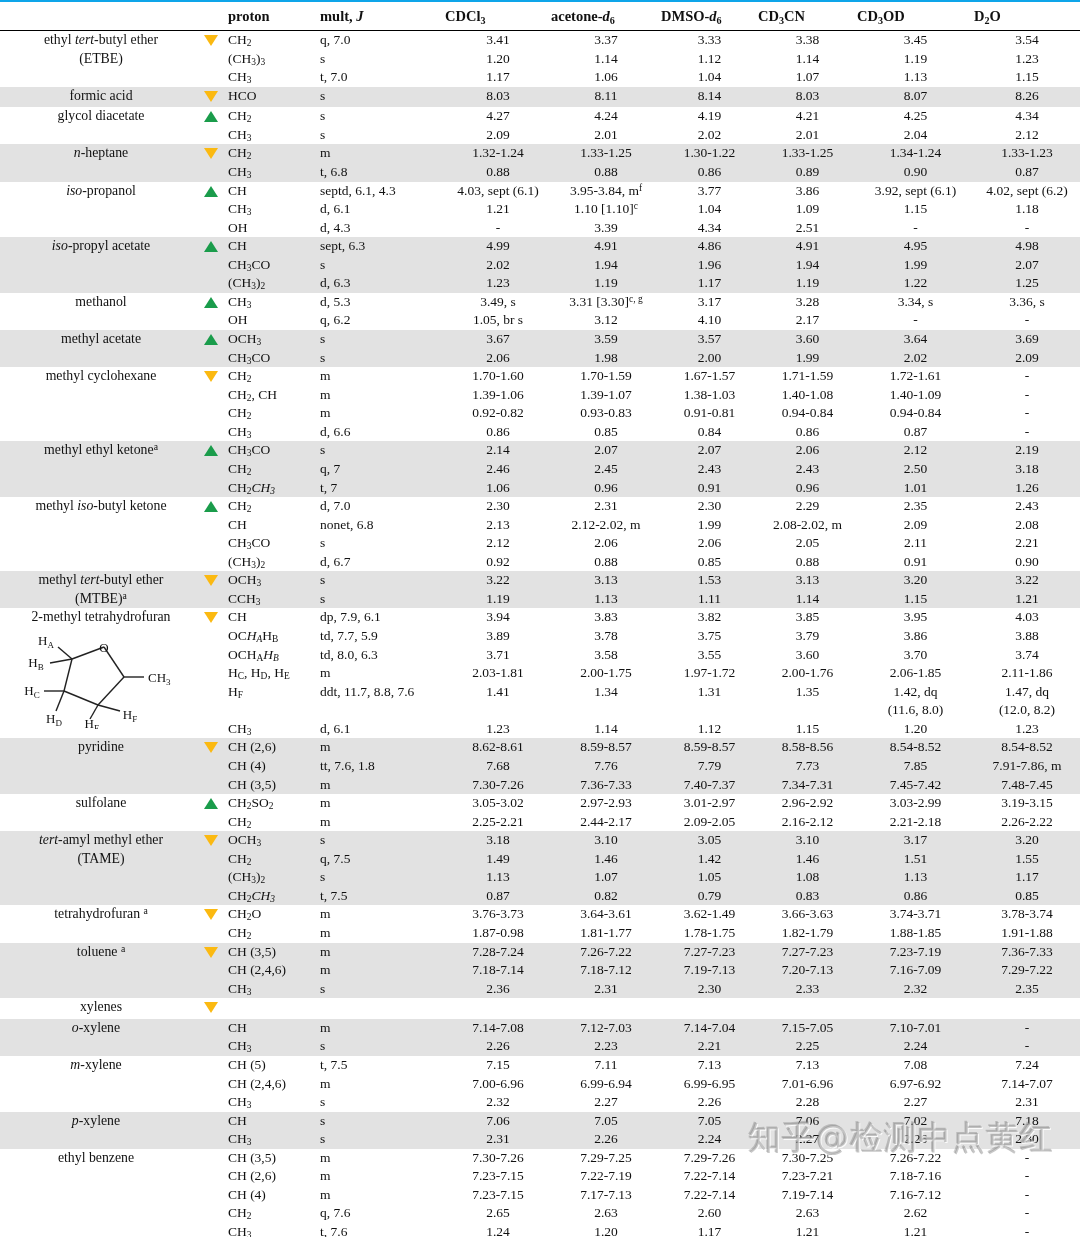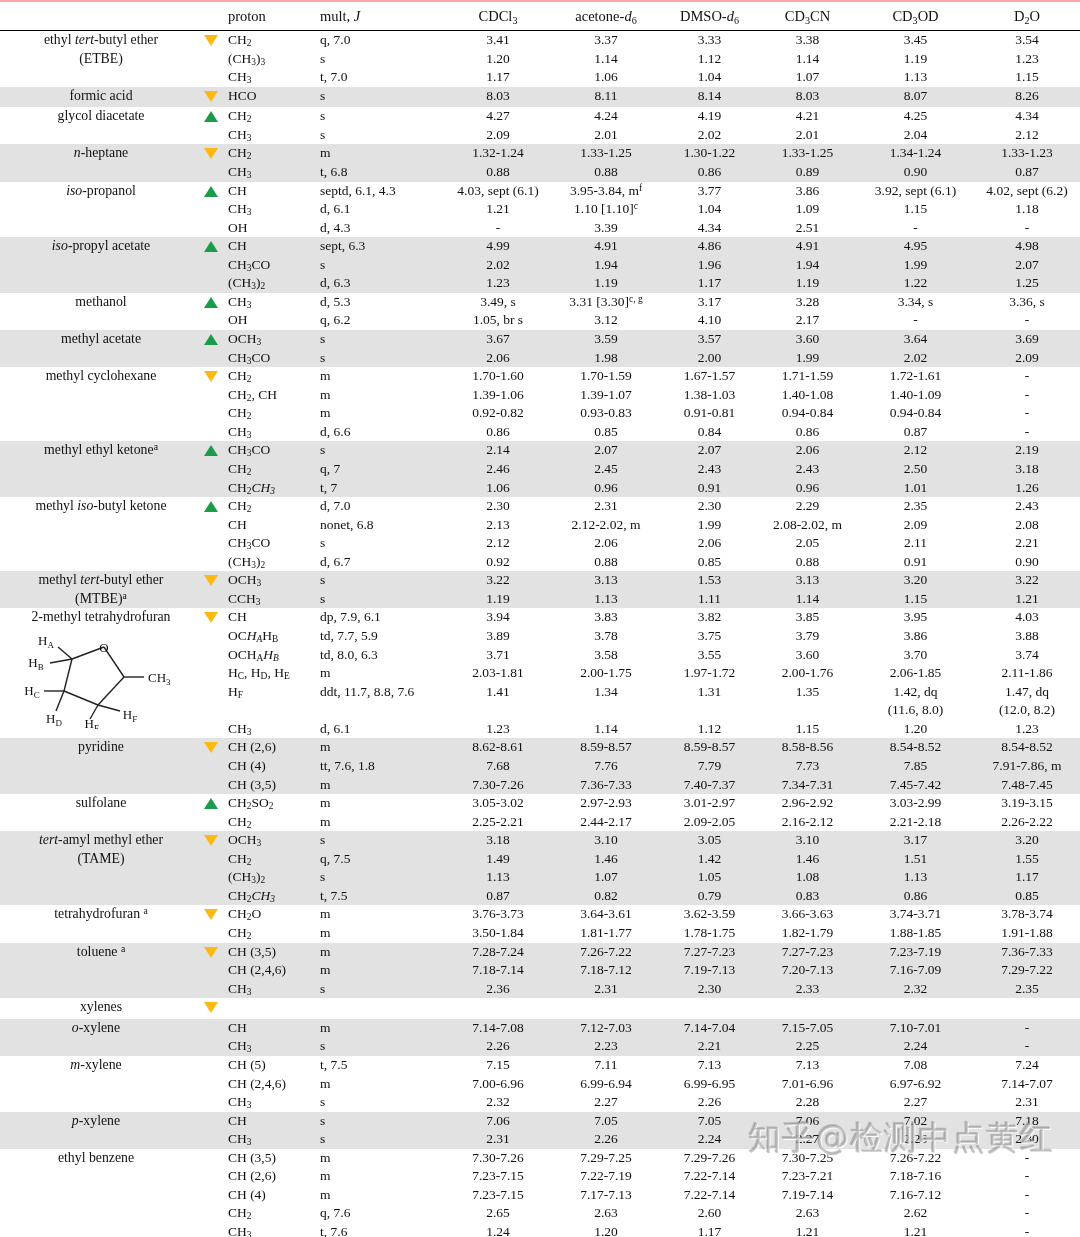--- a/index.html
+++ b/index.html
@@ -6,25 +6,25 @@
   .page {
     position:relative; width:1080px; height:1237px; overflow:hidden;
     font-family:"Liberation Serif","DejaVu Serif",serif;
     color:#111; background:#fff;
   }
   table.nmr { border-collapse:collapse; table-layout:fixed; width:1080px; }
   col.c-name{width:194px} col.c-ind{width:34px} col.c-proton{width:92px}
   col.c-mult{width:125px} col.c-v1{width:106px} col.c-v2{width:110px}
   col.c-v3{width:97px} col.c-v4{width:99px} col.c-v5{width:117px} col.c-v6{width:106px}
   thead th {
-    font-weight:normal; font-size:14.5px; height:28px; vertical-align:middle;
-    border-top:2px solid #fca5a5; border-bottom:1.5px solid #000; padding:0;
+    font-weight:bold; font-size:14.5px; height:28px; vertical-align:middle;
+    border-top:2px solid #0ea5e9; border-bottom:1.5px solid #000; padding:0;
   }
   thead th.left { text-align:left; }
-  thead th.center { text-align:center; }
+  thead th.center { text-align:left; }
   td { padding:0; font-size:13.5px; line-height:18.56px; vertical-align:top; }
   td.name { text-align:center; padding-left:8px; font-size:13.8px; }
   td.name.indent { text-align:center; padding-right:10px; }
   td.ind { text-align:center; }
   td.proton { text-align:left; }
   td.mult { text-align:left; }
   td.val { text-align:center; }
   tbody.shaded { background:var(--band,#e2e2e2); }
   .tri { display:inline-block; width:0; height:0; margin-top:4px; }
   .tri.down { border-left:7px solid transparent; border-right:7px solid transparent; border-top:11px solid var(--down,#fbb911); }
@@ -618,29 +618,29 @@
         </tr>
       </tbody>
       <tbody>
         <tr>
           <td class="name" rowspan="2"><span>tetrahydrofuran <sup>a</sup></span></td>
           <td class="ind" rowspan="2"><span class="tri down"></span></td>
           <td class="proton">CH<sub>2</sub>O</td>
           <td class="mult">m</td>
           <td class="val">3.76-3.73</td>
           <td class="val">3.64-3.61</td>
-          <td class="val">3.62-3.59</td>
+          <td class="val">3.62-1.49</td>
           <td class="val">3.66-3.63</td>
           <td class="val">3.74-3.71</td>
           <td class="val">3.78-3.74</td>
         </tr>
         <tr>
           <td class="proton">CH<sub>2</sub></td>
           <td class="mult">m</td>
-          <td class="val">3.50-1.84</td>
+          <td class="val">1.87-0.98</td>
           <td class="val">1.81-1.77</td>
           <td class="val">1.78-1.75</td>
           <td class="val">1.82-1.79</td>
           <td class="val">1.88-1.85</td>
           <td class="val">1.91-1.88</td>
         </tr>
       </tbody>
       <tbody class="shaded">
         <tr>
           <td class="name" rowspan="3"><span>toluene <sup>a</sup></span></td>

